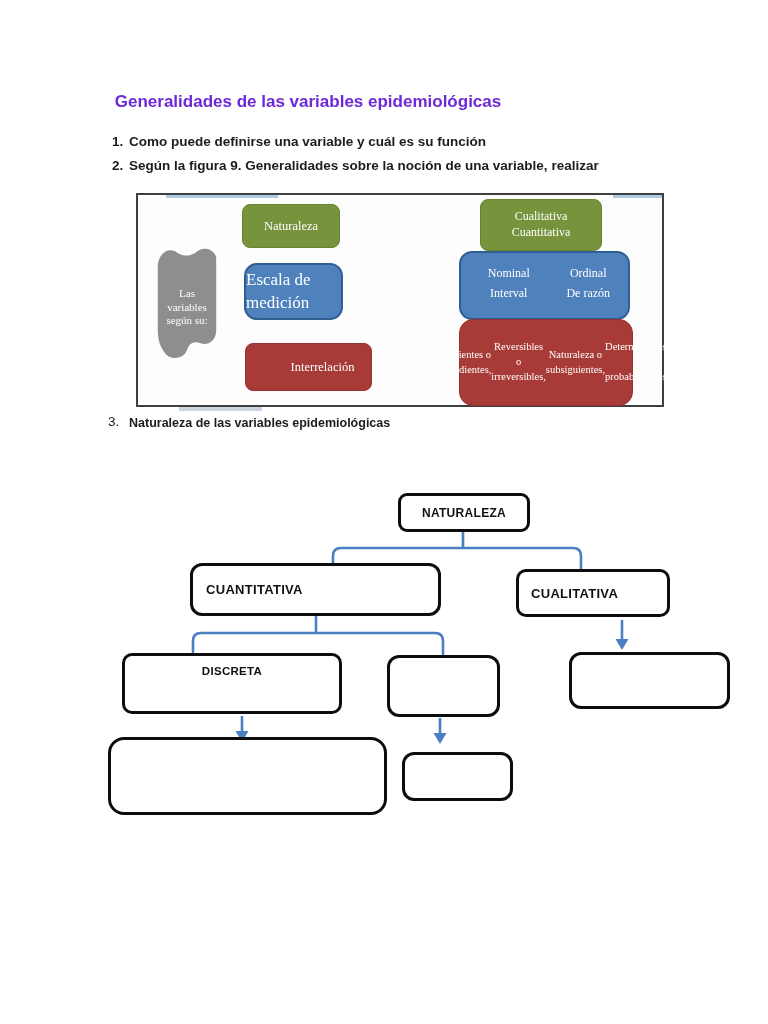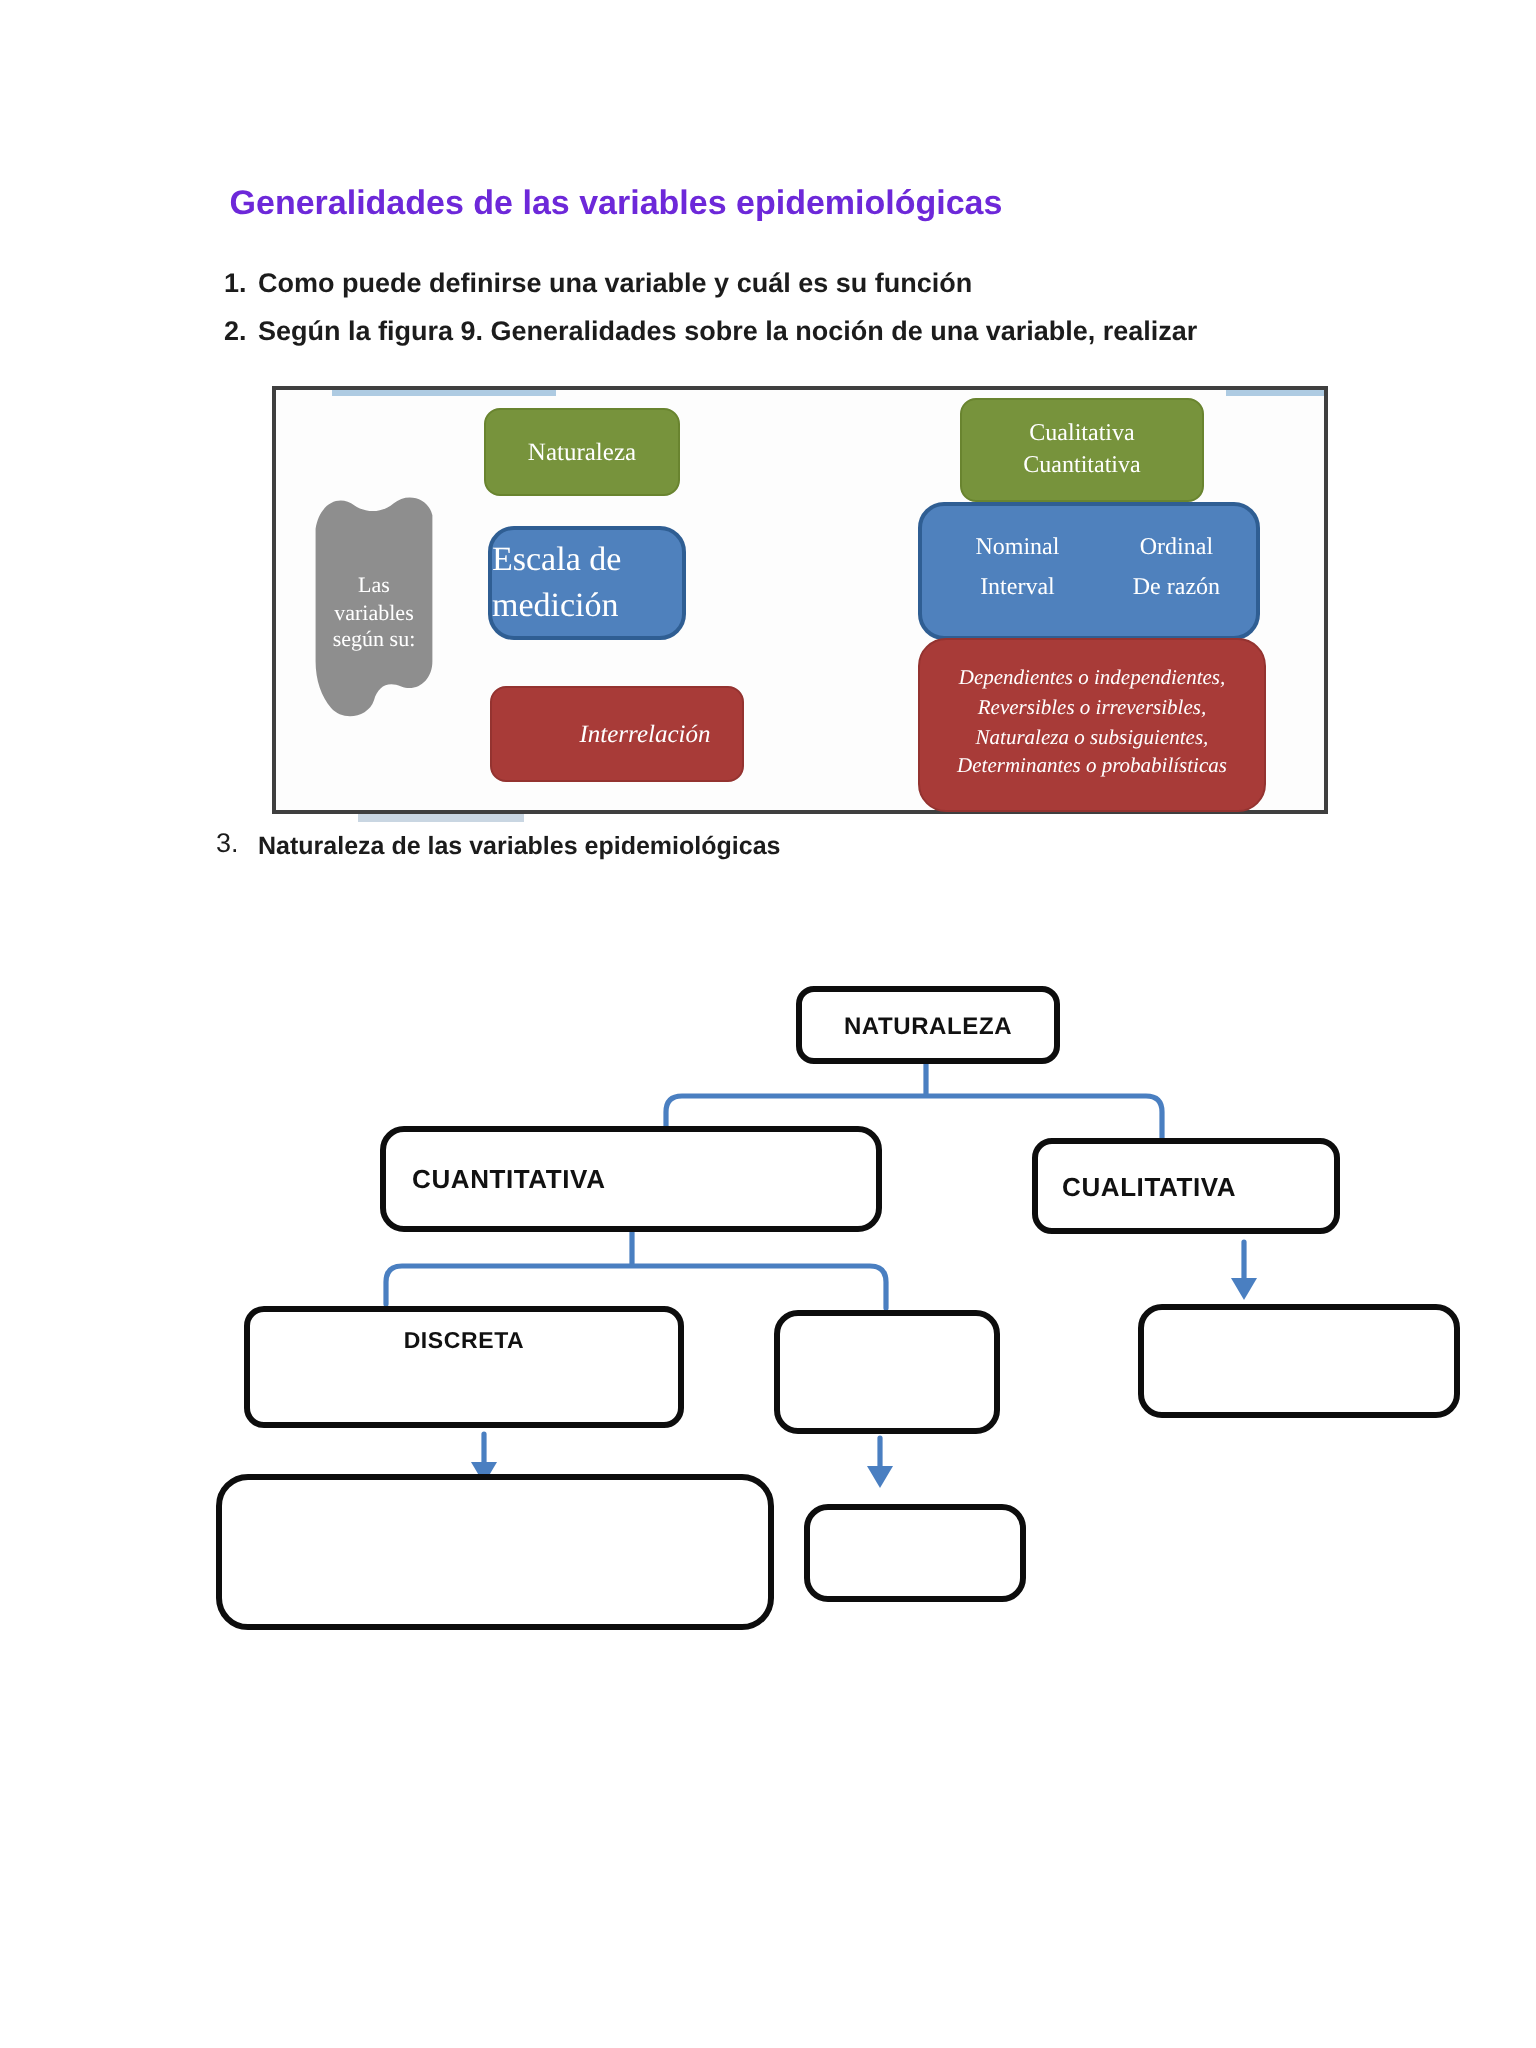--- a/index.html
+++ b/index.html
@@ -22,21 +22,21 @@
   .figure{left:136px;top:193px;width:528px;height:214px;border:2px solid #3f3f3f;background:#fdfdfd;box-sizing:border-box;}
   .fig-inner{position:absolute;inset:0;font-family:"Liberation Serif",serif;color:#fff;}
   .tick{position:absolute;height:3px;background:#aecbe2;}
   .tick-a{left:28px;top:0;width:112px;}
   .tick-b{right:0;top:0;width:49px;}
   .gbox{position:absolute;background:#77933c;border:1px solid #69842f;border-radius:8px;
         display:flex;flex-direction:column;align-items:center;justify-content:center;text-align:center;}
   .bbox{position:absolute;background:#4f81bd;border:2px solid #2f5e93;border-radius:13px;
         display:flex;flex-direction:column;align-items:flex-start;justify-content:center;text-align:center;}
   .rbox{position:absolute;background:#a83b38;border:1px solid #943330;border-radius:8px;
-        display:flex;flex-direction:column;align-items:center;justify-content:center;text-align:center;font-style:italic;}
+        display:flex;flex-direction:row;align-items:center;justify-content:center;text-align:center;}
   .fig-naturaleza{left:104px;top:9px;width:96px;height:42px;font-size:12.5px;}
   .fig-tipos{left:342px;top:4px;width:120px;height:50px;font-size:12px;line-height:1.3;}
   .fig-escala{left:106px;top:68px;width:95px;height:53px;font-size:17px;line-height:1.3;}
   .fig-scalevals{left:321px;top:56px;width:167px;height:65px;font-size:12px;}
   .scale-grid{display:grid;grid-template-columns:55% 45%;grid-auto-rows:20px;width:100%;padding:0 4px;box-sizing:border-box;}
   .scale-grid span{text-align:center;}
   .fig-interrel{left:107px;top:148px;width:97px;height:46px;font-size:12.5px;padding-left:28px;}
   .fig-redbig{left:321px;top:124px;width:172px;height:85px;border-radius:14px;font-size:10.5px;line-height:1.4;}
   .fig-brace{left:12px;top:48px;width:74px;height:122px;}
   .fig-brace svg{position:absolute;inset:0;}

